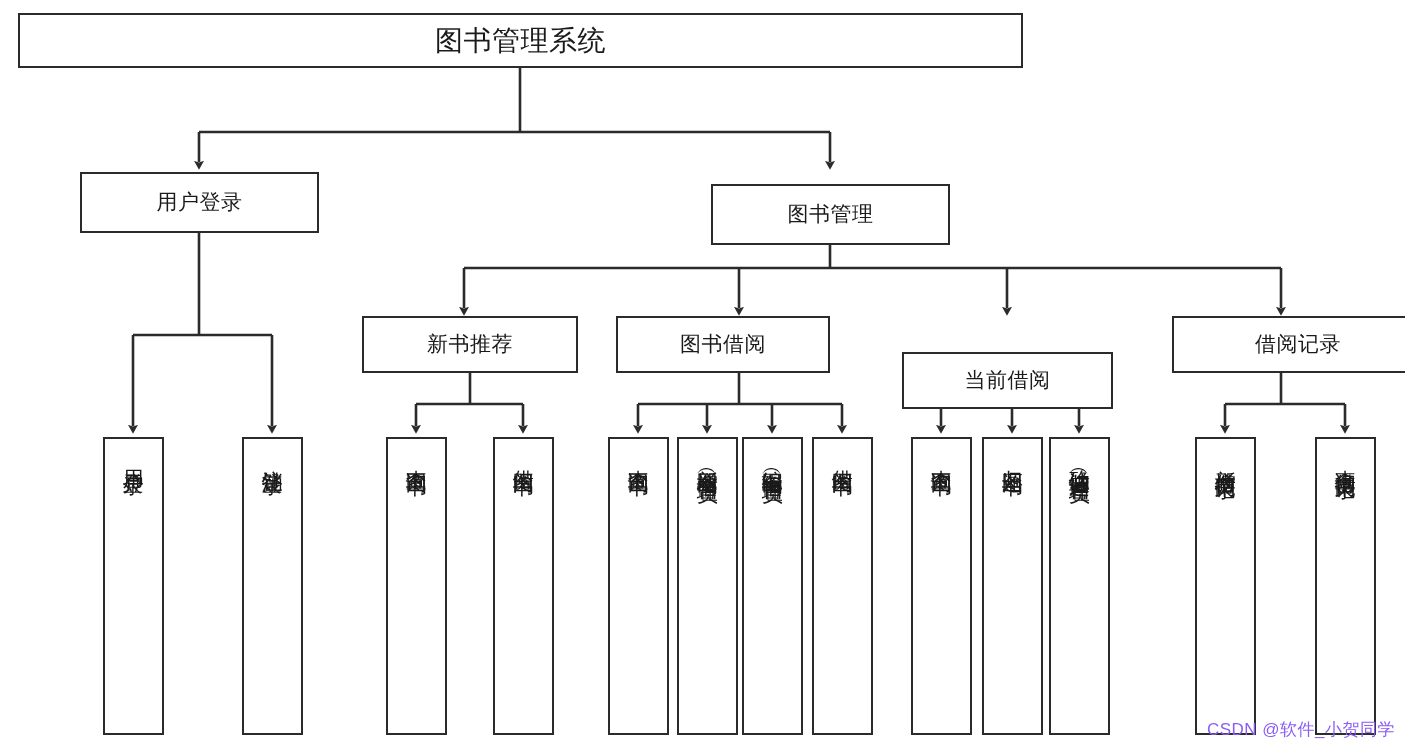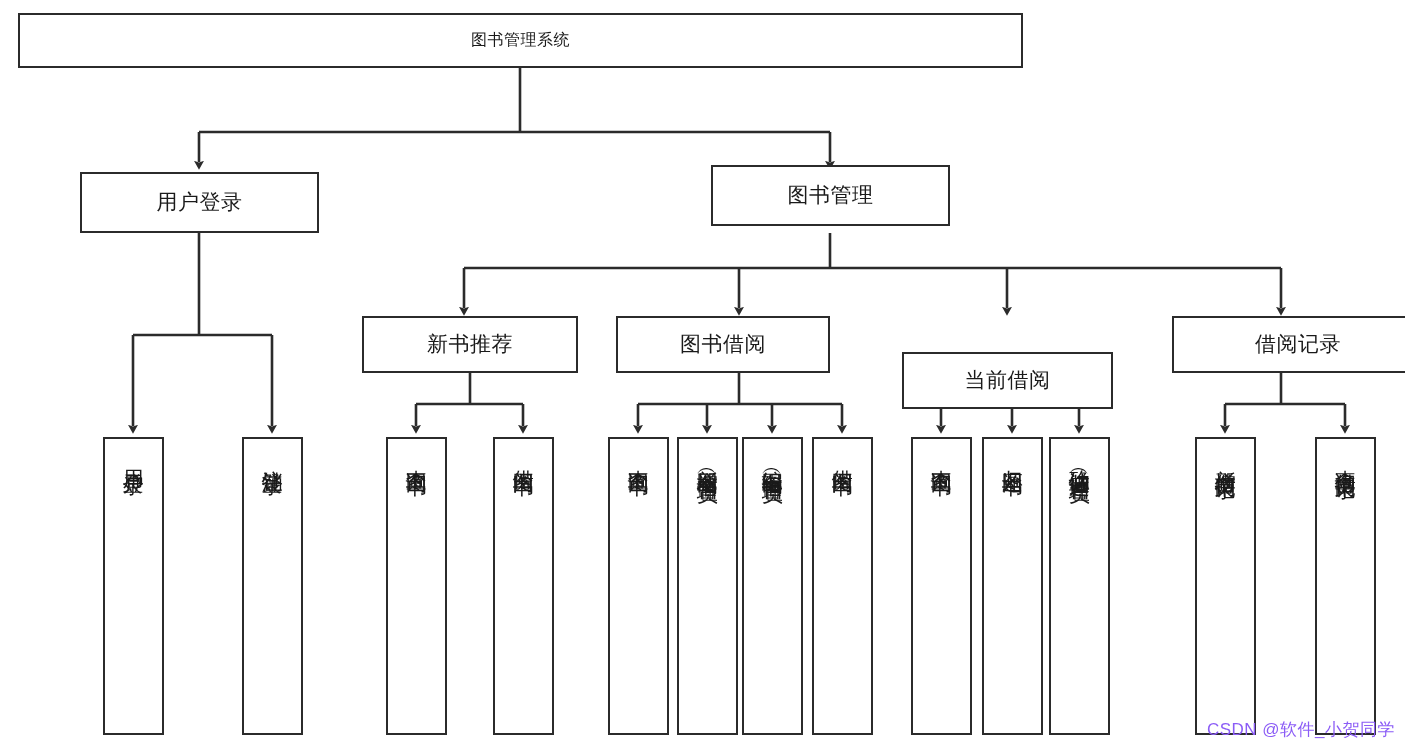--- a/index.html
+++ b/index.html
@@ -38,21 +38,21 @@
   }
   .node .lbl {
     display: block;
     line-height: 1.18;
     letter-spacing: 0.5px;
   }
   .node.horiz .lbl {
     font-size: 21px;
   }
   .node.root .lbl {
-    font-size: 16px;
+    font-size: 28px;
   }
   .node.vert {
     align-items: flex-start;
     padding-top: 14px;
   }
   .node.vert .lbl {
     writing-mode: vertical-rl;
     text-orientation: upright;
     font-size: 21px;
     line-height: 1.32;
@@ -126,21 +126,21 @@
     </g>
   </svg>
 
   <div class="node root horiz" style="left:18px; top:13px; width:1005px; height:55px;">
     <span class="lbl">图书管理系统</span>
   </div>
 
   <div class="node horiz" style="left:80px; top:172px; width:239px; height:61px;">
     <span class="lbl">用户登录</span>
   </div>
-  <div class="node horiz" style="left:711px; top:165px; width:239px; height:61px;">
+  <div class="node horiz" style="left:711px; top:184px; width:239px; height:61px;">
     <span class="lbl">图书管理</span>
   </div>
 
   <div class="node horiz" style="left:362px; top:316px; width:216px; height:57px;">
     <span class="lbl">新书推荐</span>
   </div>
   <div class="node horiz" style="left:616px; top:316px; width:214px; height:57px;">
     <span class="lbl">图书借阅</span>
   </div>
   <div class="node horiz" style="left:902px; top:316px; width:211px; height:57px;margin-top:36px;">

